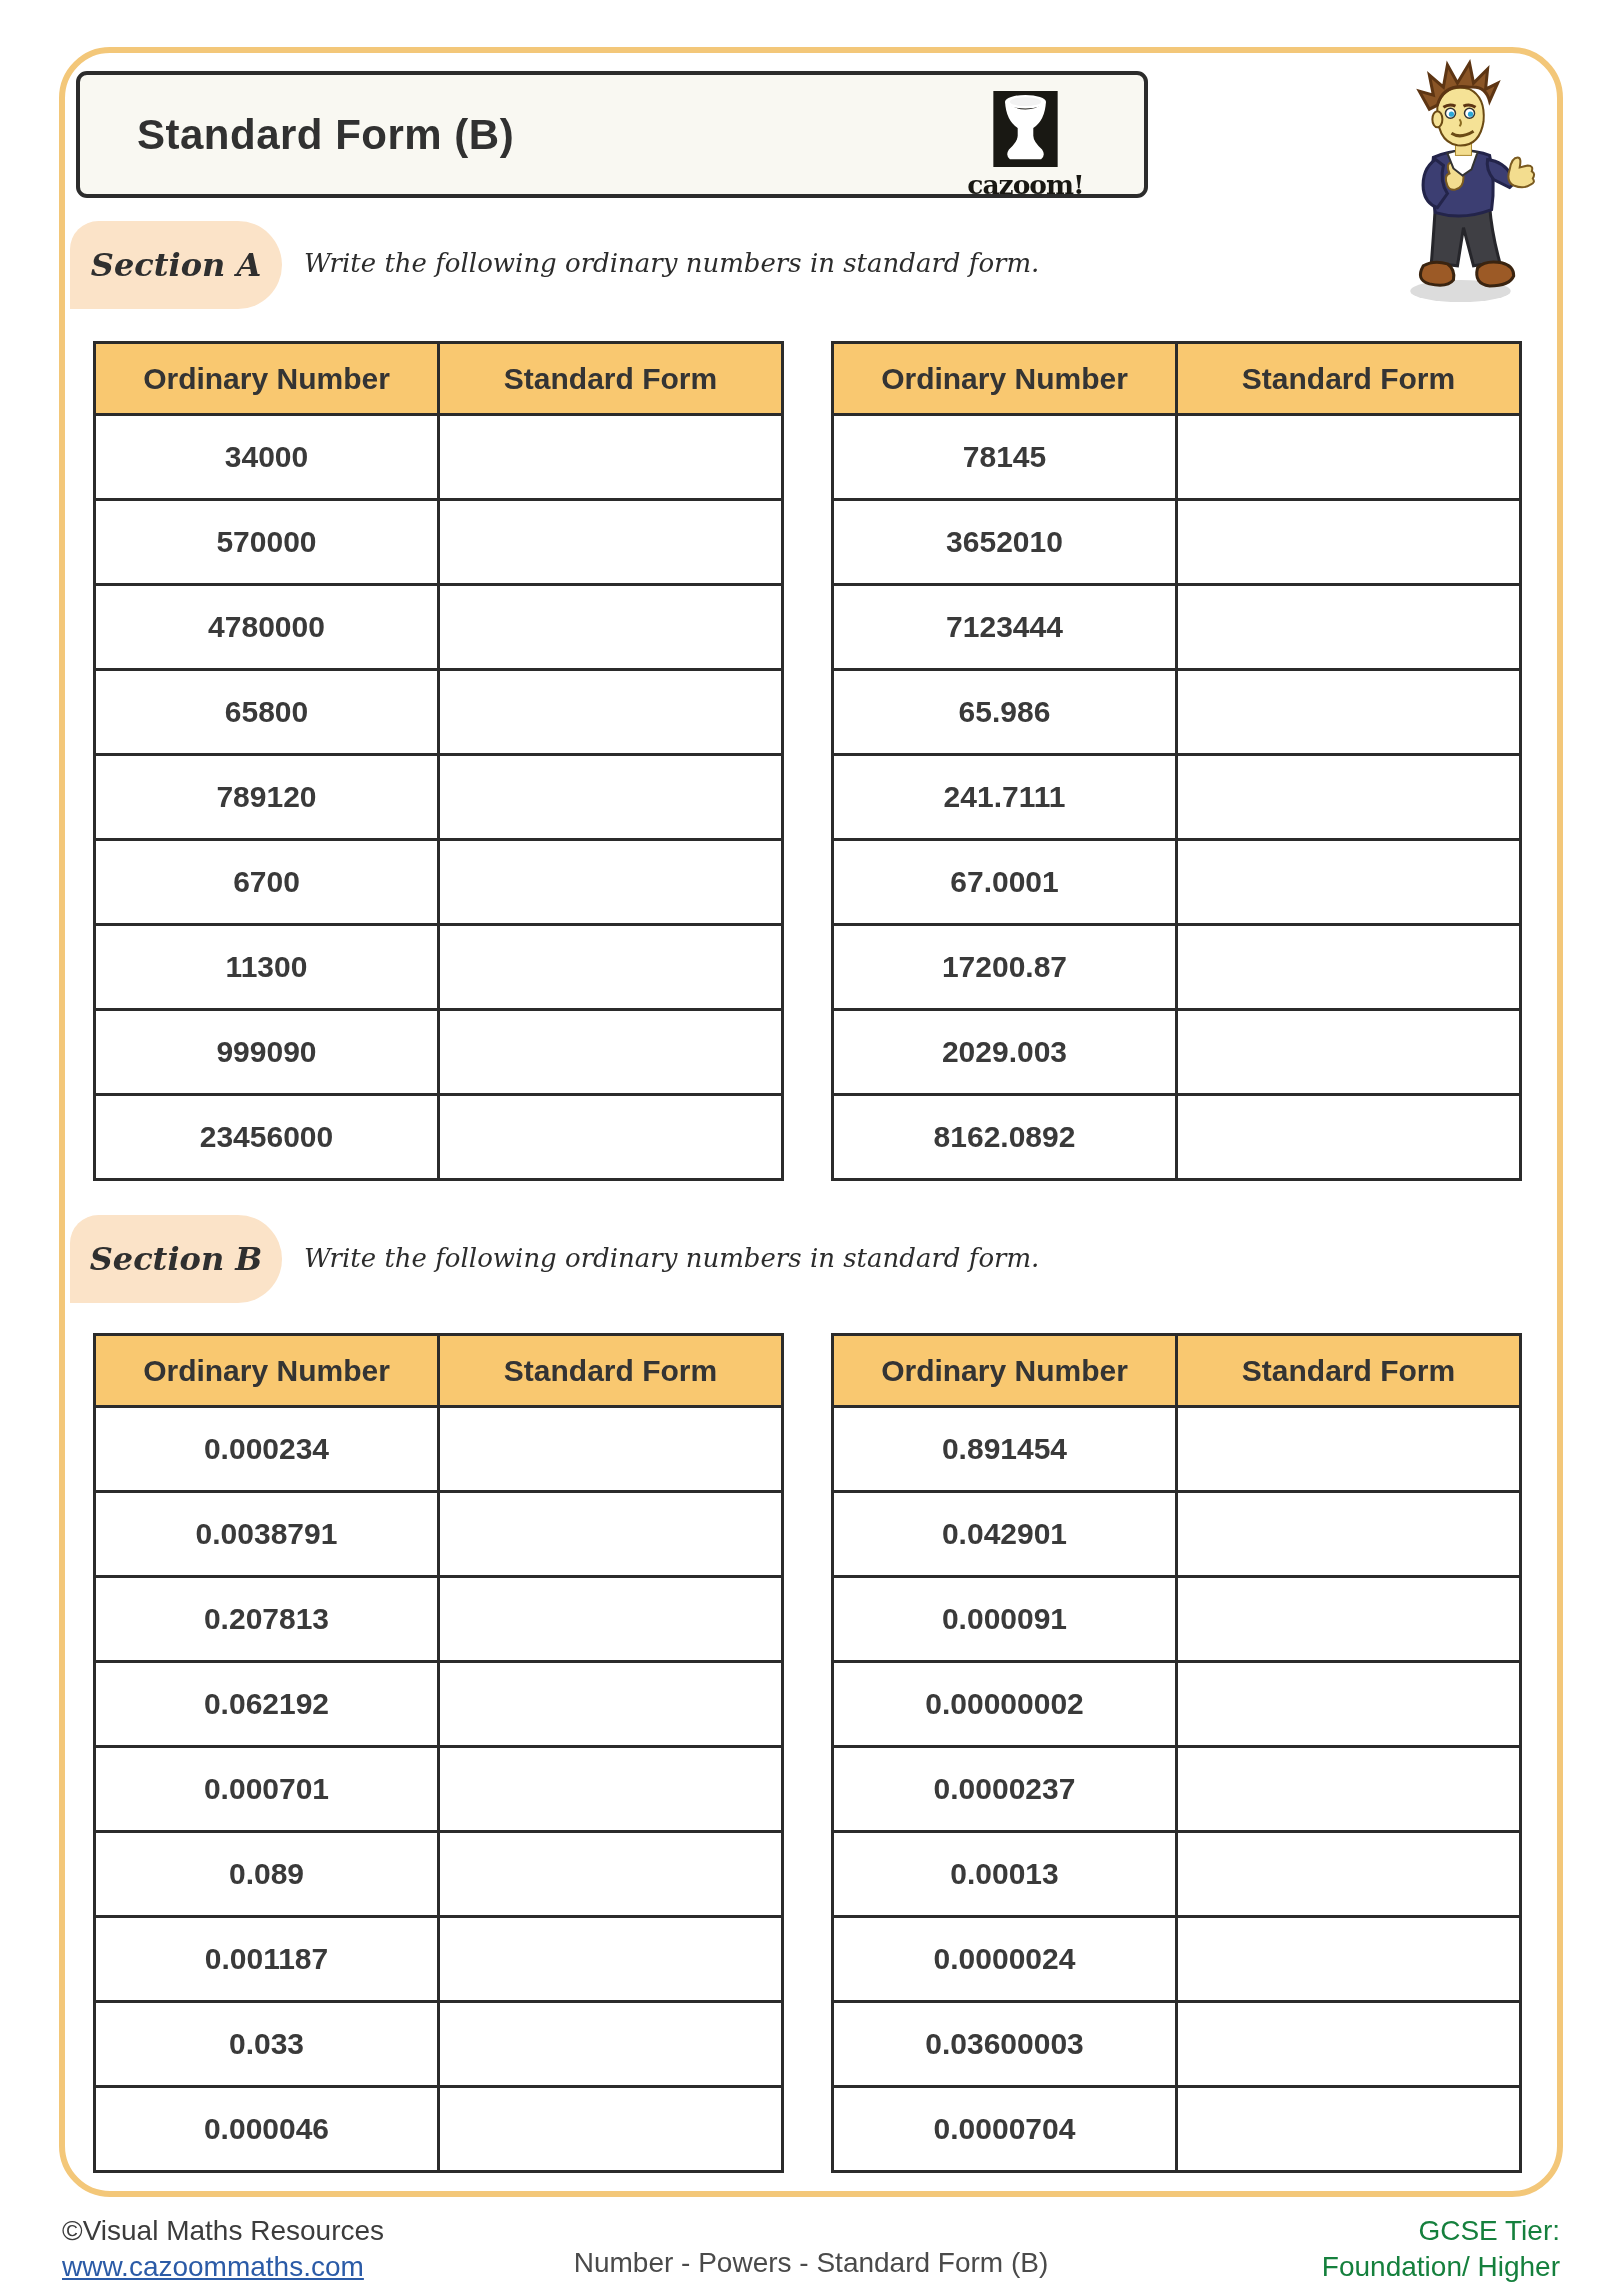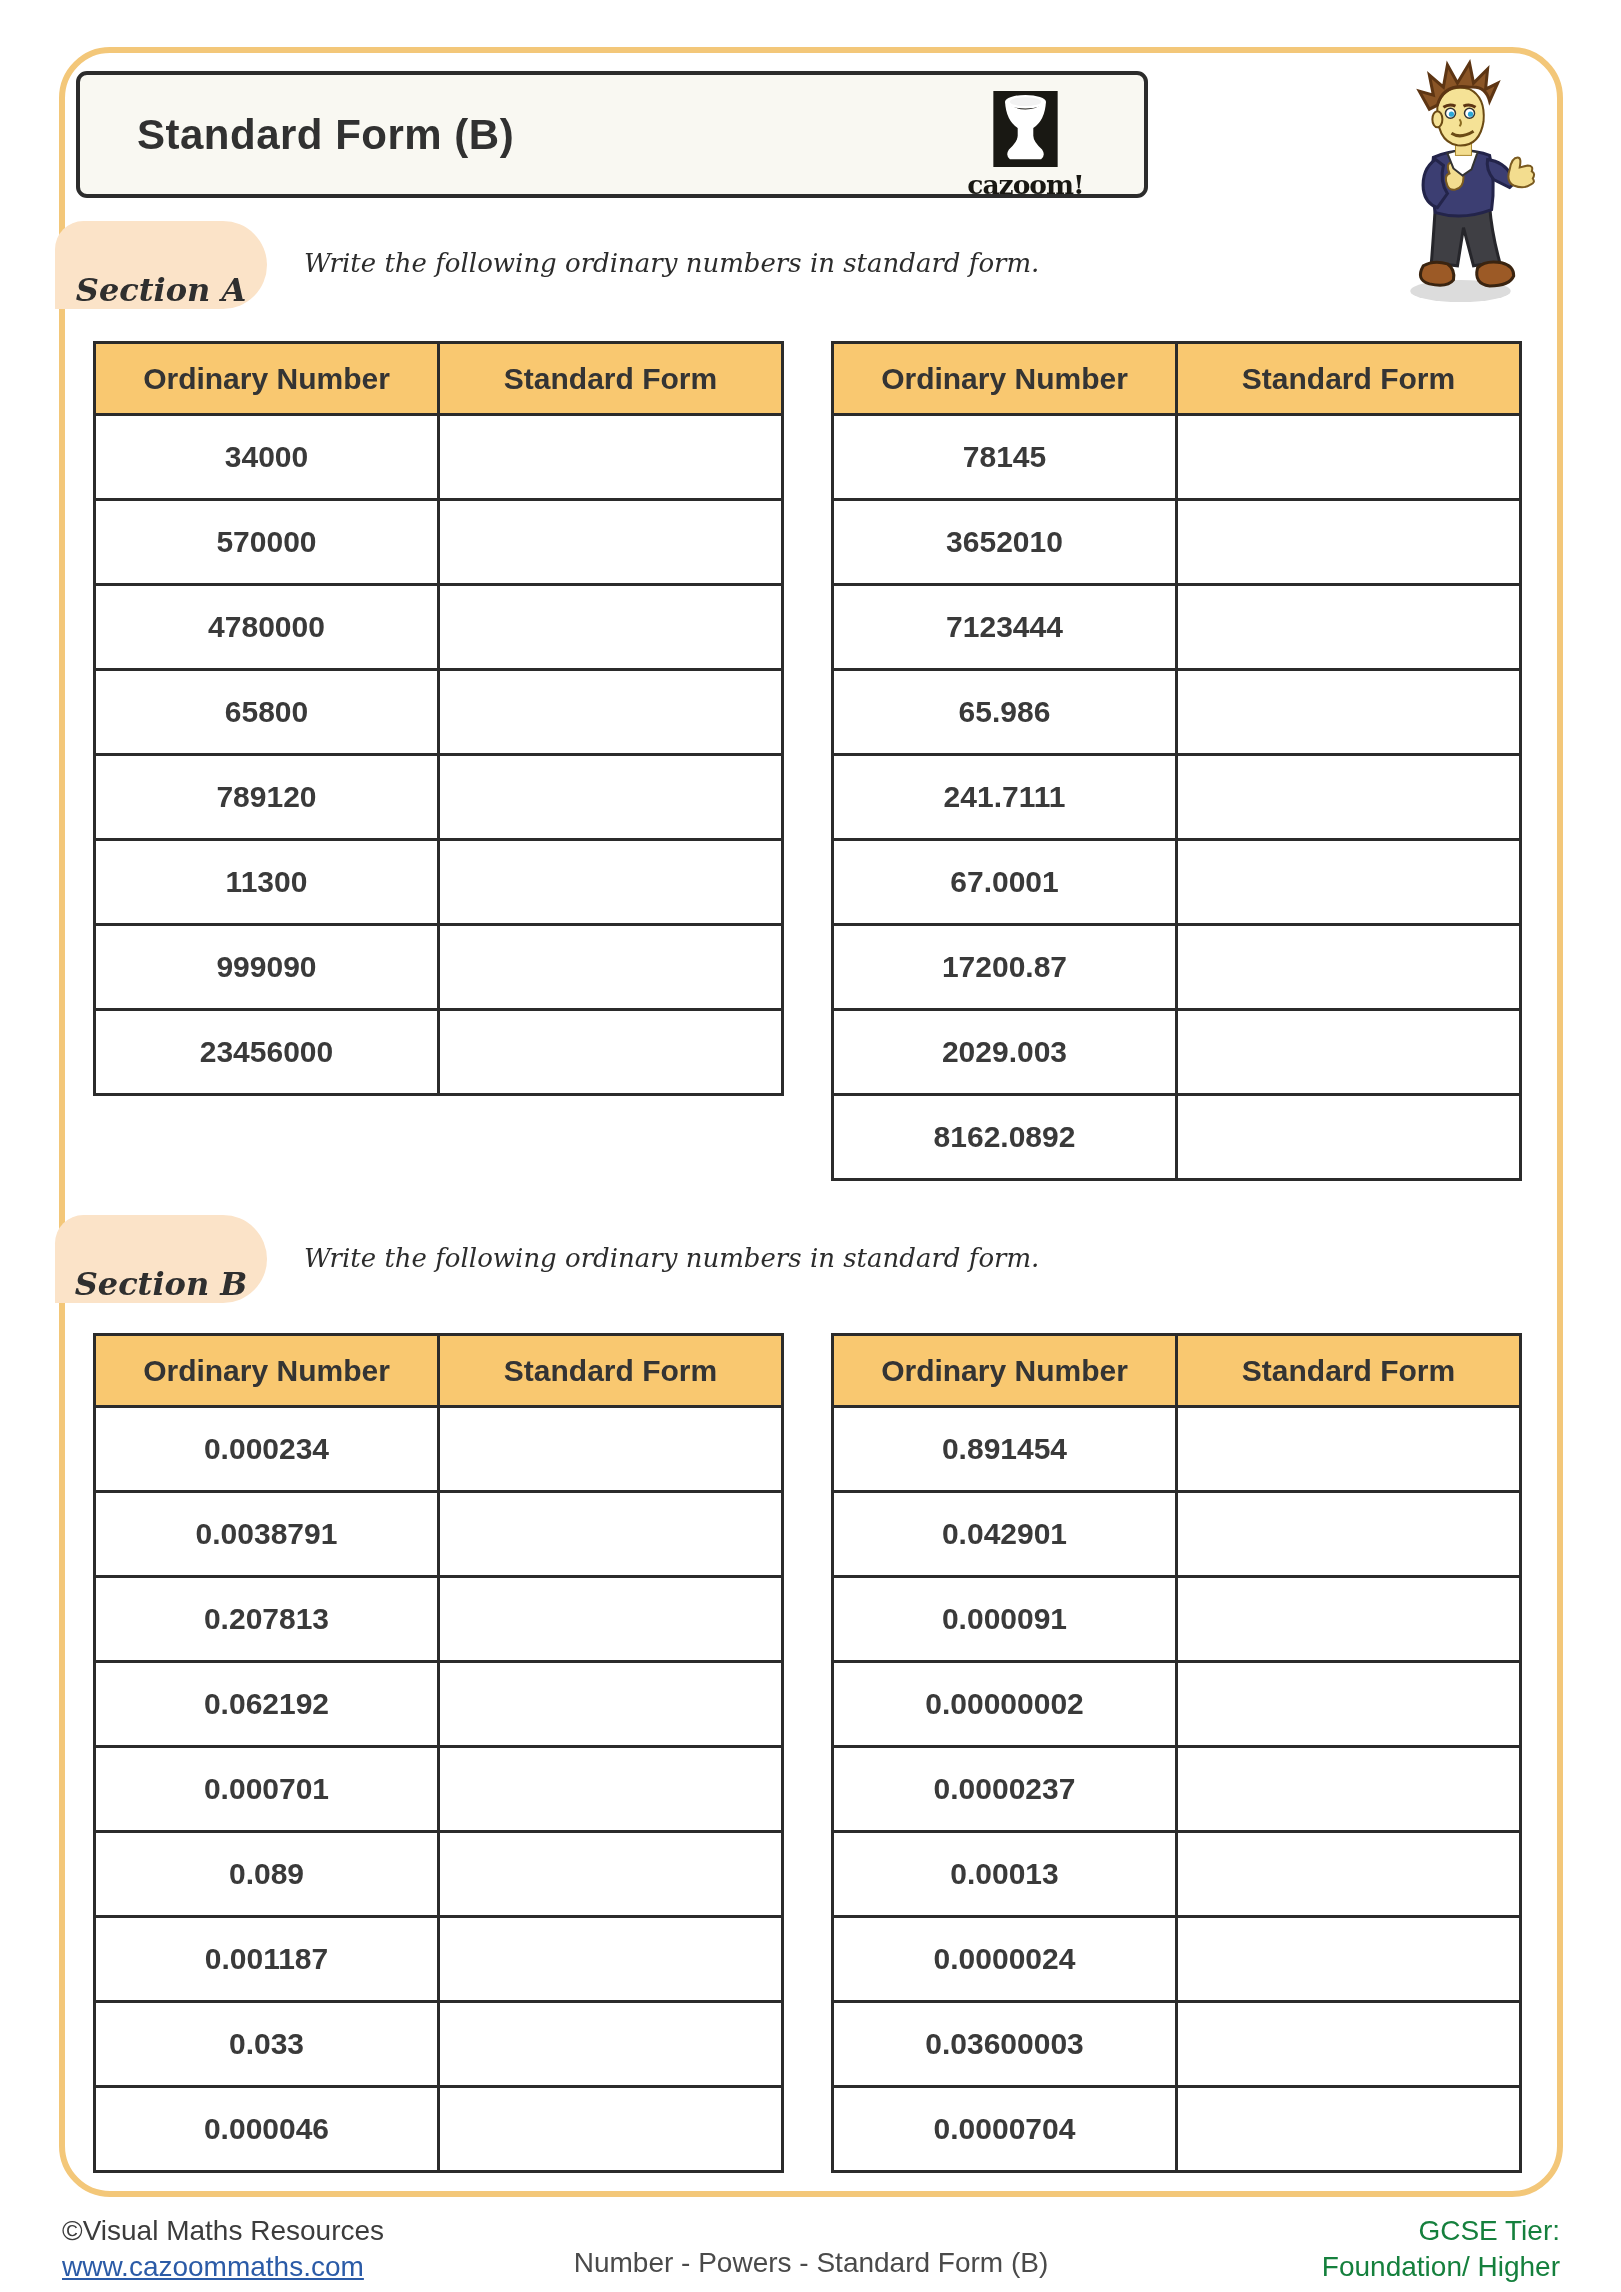--- a/index.html
+++ b/index.html
@@ -17,22 +17,22 @@
     background:var(--cream);border:4.9px solid #2c2c2c;border-radius:11px;}
   .page-title{position:absolute;left:57px;top:50%;transform:translateY(-50%);
     font-size:42px;font-weight:bold;color:#313131;letter-spacing:0.5px;}
   .logo{position:absolute;right:45px;top:15.7px;width:147px;text-align:center;}
   .logo svg{display:block;margin:0 auto;}
   .logo-text{font-family:"DejaVu Serif",serif;font-weight:bold;font-size:26.5px;
     color:#191813;letter-spacing:-1px;margin-top:2px;}
 
   .mascot{position:absolute;left:1384px;top:57px;width:163px;height:251px;}
 
-  .section-badge{position:absolute;left:55px;width:212px;height:88px;background:var(--peach);
-    border-radius:29px 45px 45px 0;display:flex;align-items:flex-end;justify-content:center;}
+  .section-badge{position:absolute;left:70px;width:212px;height:88px;background:var(--peach);
+    border-radius:29px 45px 45px 0;display:flex;align-items:center;justify-content:center;}
   .section-badge span{font-family:"DejaVu Serif",serif;font-style:italic;font-weight:bold;
     font-size:32px;color:#2f2f2f;}
   .badge-a{top:221px;} .badge-b{top:1215px;}
   .instruction{position:absolute;left:304px;font-family:"DejaVu Serif",serif;font-style:italic;
     font-size:26px;color:#2c2c2c;}
   .instr-a{top:248px;} .instr-b{top:1243px;}
 
   table.wtab{position:absolute;width:691px;border-collapse:collapse;table-layout:fixed;
     background:#fff;margin-top:8px;}
   table.wtab th{background:var(--amber);height:72px;font-size:30px;font-weight:bold;
@@ -121,20 +121,24 @@
         </tr>
         <tr>
           <td>65800</td>
           <td></td>
         </tr>
         <tr>
           <td>789120</td>
           <td></td>
         </tr>
         <tr>
+          <td>6700</td>
+          <td></td>
+        </tr>
+        <tr>
           <td>11300</td>
           <td></td>
         </tr>
         <tr>
           <td>999090</td>
           <td></td>
         </tr>
         <tr>
           <td>23456000</td>
           <td></td>

